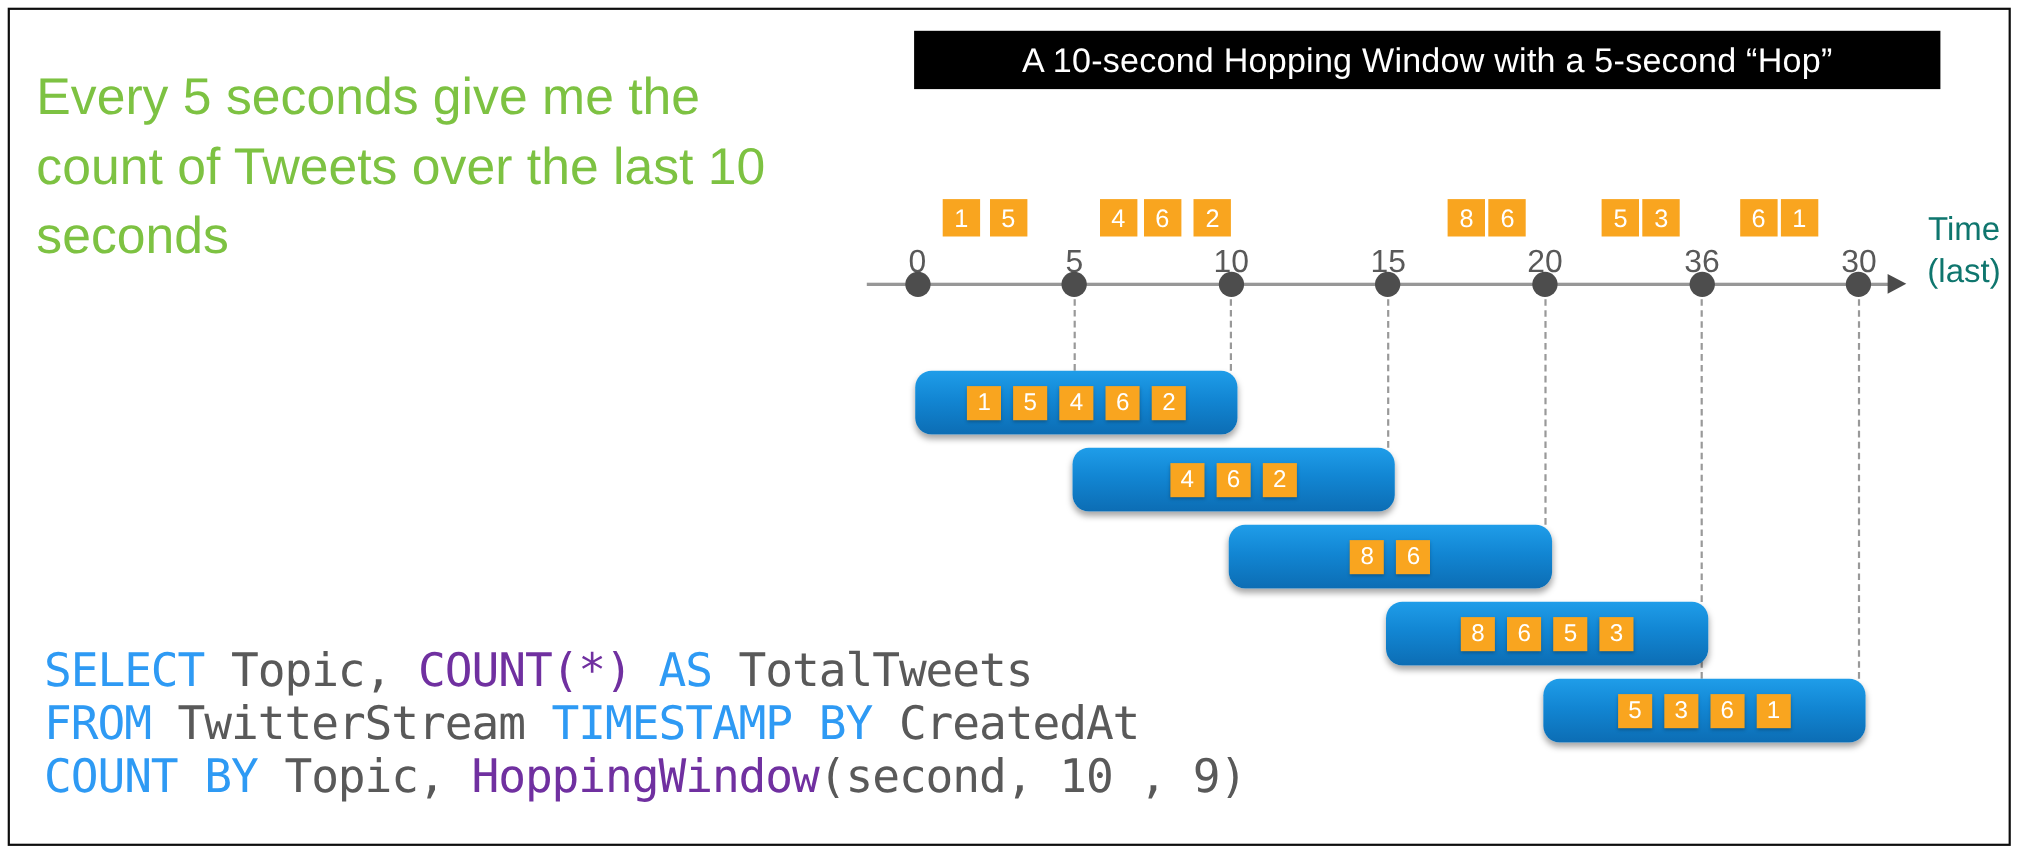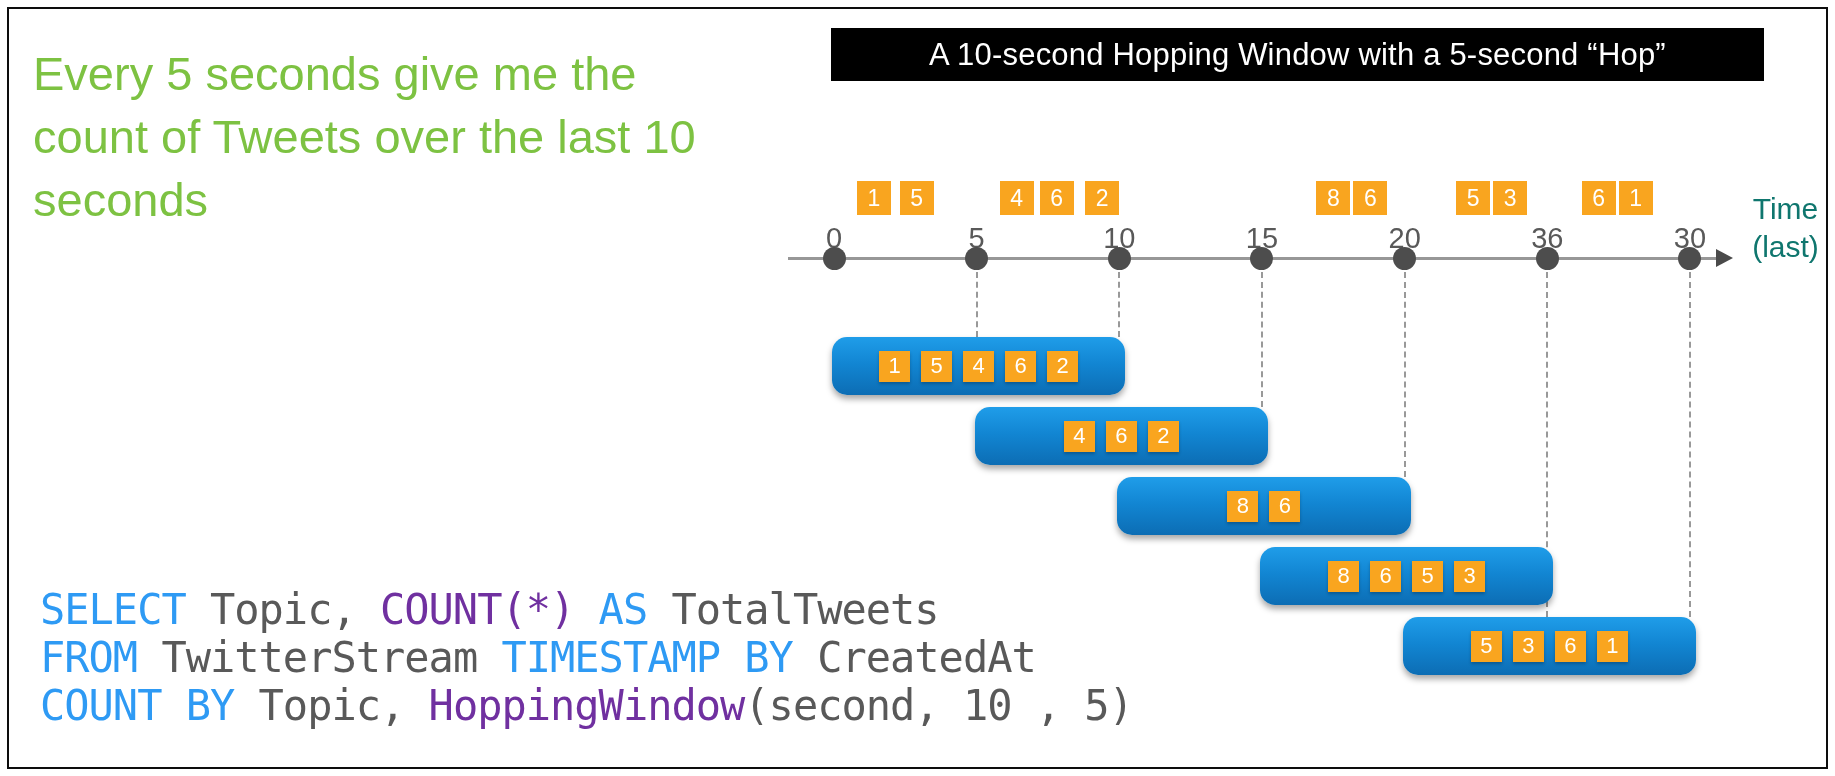--- a/index.html
+++ b/index.html
@@ -6,21 +6,21 @@
   .slide{
     position:relative;width:1835px;height:776px;background:#ffffff;overflow:hidden;
     font-family:"Liberation Sans",sans-serif;
   }
   .frame{
     position:absolute;left:7px;top:7px;right:7px;bottom:7px;
     border:2px solid #0d0d0d;pointer-events:none;
   }
   
   .prompt{
-    position:absolute;left:33px;top:42px;width:760px;
+    position:absolute;left:33px;top:56px;width:760px;
     font-size:47px;line-height:63px;color:#7DC242;font-weight:400;
   }
   
   .banner{
     position:absolute;left:831px;top:28px;width:933px;height:53px;
     background:#000000;color:#ffffff;font-size:31px;font-weight:300;
     display:flex;align-items:center;justify-content:center;letter-spacing:.2px;
   }
   
   .axis-line{position:absolute;left:788px;top:257px;width:930px;height:3px;background:#979797;z-index:1;}
@@ -145,15 +145,15 @@
         <div class="wev">5</div>
         <div class="wev">3</div>
         <div class="wev">6</div>
         <div class="wev">1</div>
       </div>
     </div>
 
   <div class="code" id="code">
       <div class="line"><span class="tok-kw">SELECT</span><span class="tok-id"> Topic, </span><span class="tok-fn">COUNT(*)</span><span class="tok-kw"> AS </span><span class="tok-id">TotalTweets</span></div>
       <div class="line"><span class="tok-kw">FROM</span><span class="tok-id"> TwitterStream </span><span class="tok-kw">TIMESTAMP BY</span><span class="tok-id"> CreatedAt</span></div>
-      <div class="line"><span class="tok-kw">COUNT BY</span><span class="tok-id"> Topic, </span><span class="tok-fn">HoppingWindow</span><span class="tok-id">(second, 10 , 5)</span></div>
+      <div class="line"><span class="tok-kw">COUNT BY</span><span class="tok-id"> Topic, </span><span class="tok-fn">HoppingWindow</span><span class="tok-id">(second, 10 , 9)</span></div>
     </div>
 </div>
 
 </body></html>

